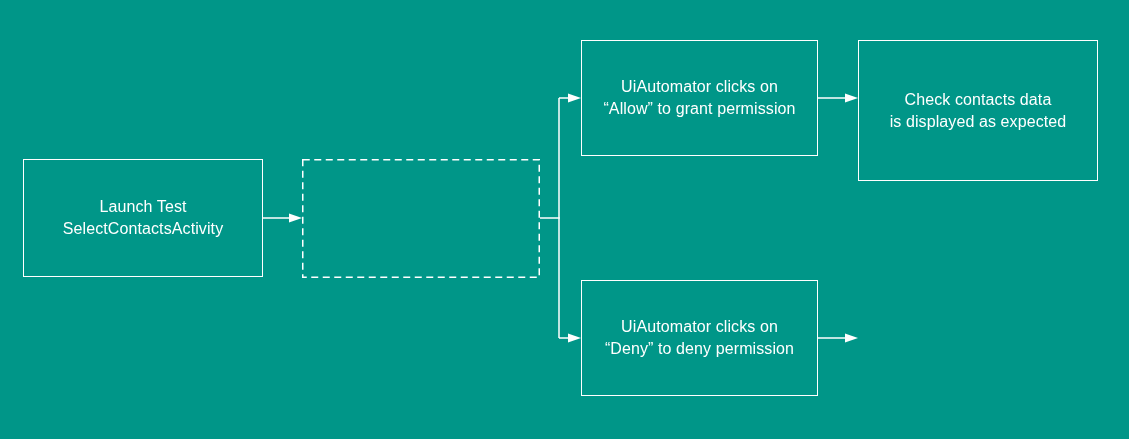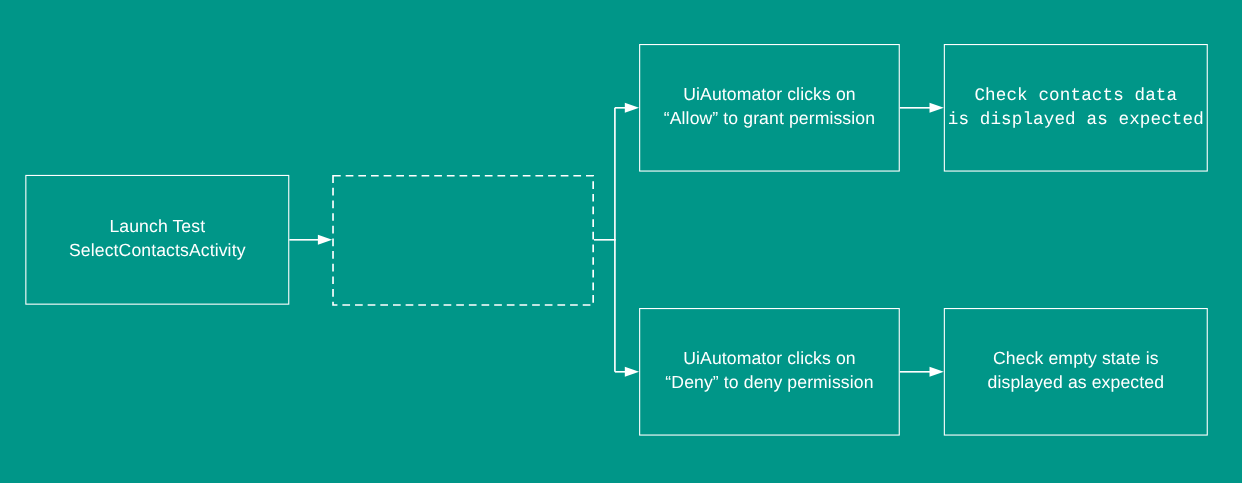--- a/index.html
+++ b/index.html
@@ -44,21 +44,21 @@
     color: var(--text);
     font-size: 16px;
     line-height: 22px;
     letter-spacing: 0.1px;
   }
   .node .label { white-space: pre-line; }
   .node.dashed { border: none; } 
   #node-launch        { left: 23px;  top: 159px; width: 240px; height: 118px; justify-content: center; }
   #node-dialog        { left: 302px; top: 159px; width: 238px; height: 119px; }
   #node-click-allow   { left: 581px; top: 40px;  width: 237px; height: 116px; }
-  #node-check-data    { left: 858px; top: 40px;  width: 240px; height: 116px; font-family: Liberation Mono, monospace; }
+  #node-check-data    { left: 858px; top: 40px;  width: 240px; height: 141px; }
   #node-click-deny    { left: 581px; top: 280px; width: 237px; height: 116px; }
   #node-check-empty   { left: 858px; top: 280px; width: 240px; height: 116px; }
 </style>
 </head>
 <body>
 
 <div class="canvas">
 
   <svg class="connectors" viewBox="0 0 1129 439" xmlns="http://www.w3.org/2000/svg">
 
@@ -109,18 +109,14 @@
   <div class="node" id="node-check-data">
     <span class="label">Check contacts data
 is displayed as expected</span>
   </div>
 
   <div class="node" id="node-click-deny">
     <span class="label">UiAutomator clicks on
 “Deny” to deny permission</span>
   </div>
 
-  <div class="node" id="node-check-empty">
-    <span class="label">Check empty state is
-displayed as expected</span>
-  </div>
 
 </div>
 
 </body></html>

